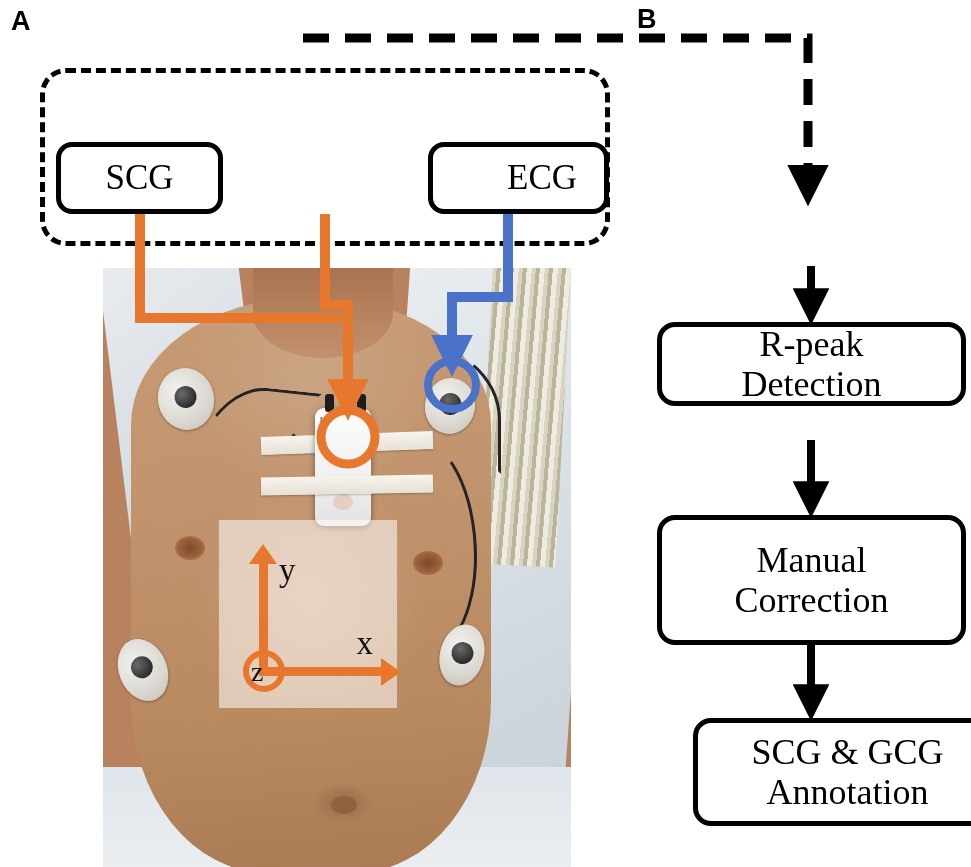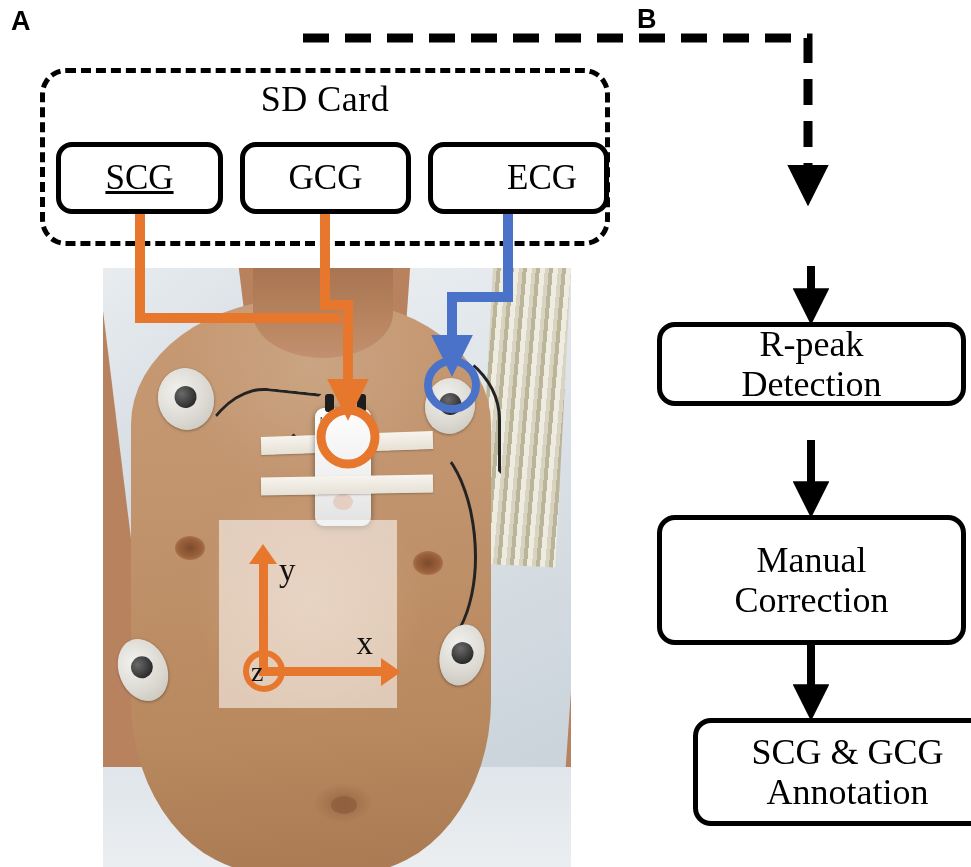--- a/index.html
+++ b/index.html
@@ -60,21 +60,21 @@
     border: 5px solid #000000;
     border-radius: 16px;
     box-sizing: border-box;
     background: #ffffff;
     display: flex;
     align-items: center;
     justify-content: center;
     font-size: 35px;
     color: #000000;
   }
-  #signal-box-scg { left: 56px;  width: 167px; text-decoration: underline; }
+  #signal-box-scg { left: 56px;  width: 167px; }
   #signal-box-gcg { left: 240px; width: 171px; }
   #signal-box-ecg { left: 428px; width: 181px; padding-left: 47px; }
 
   
   #photo {
     position: absolute;
     left: 103px;
     top: 268px;
     width: 468px;
     height: 599px;
@@ -245,27 +245,23 @@
 </style>
 </head>
 <body>
 
 <div id="figure">
 
   <div class="panel-label" id="panel-label-a">A</div>
   <div class="panel-label" id="panel-label-b">B</div>
 
   <div class="sd-card-box"></div>
-  <div class="sd-card-title">SD Card</div>
 
   <div class="signal-box" id="signal-box-scg">
     <span>SCG</span>
-  </div>
-  <div class="signal-box" id="signal-box-gcg">
-    <span>GCG</span>
   </div>
   <div class="signal-box" id="signal-box-ecg">
     <span>ECG</span>
   </div>
 
   <div id="photo">
     <div class="sheet" id="sheet-left"></div>
     <div class="sheet" id="sheet-right"></div>
     <div id="stripes"></div>
     <div class="sheet" id="sheet-bottom"></div>

